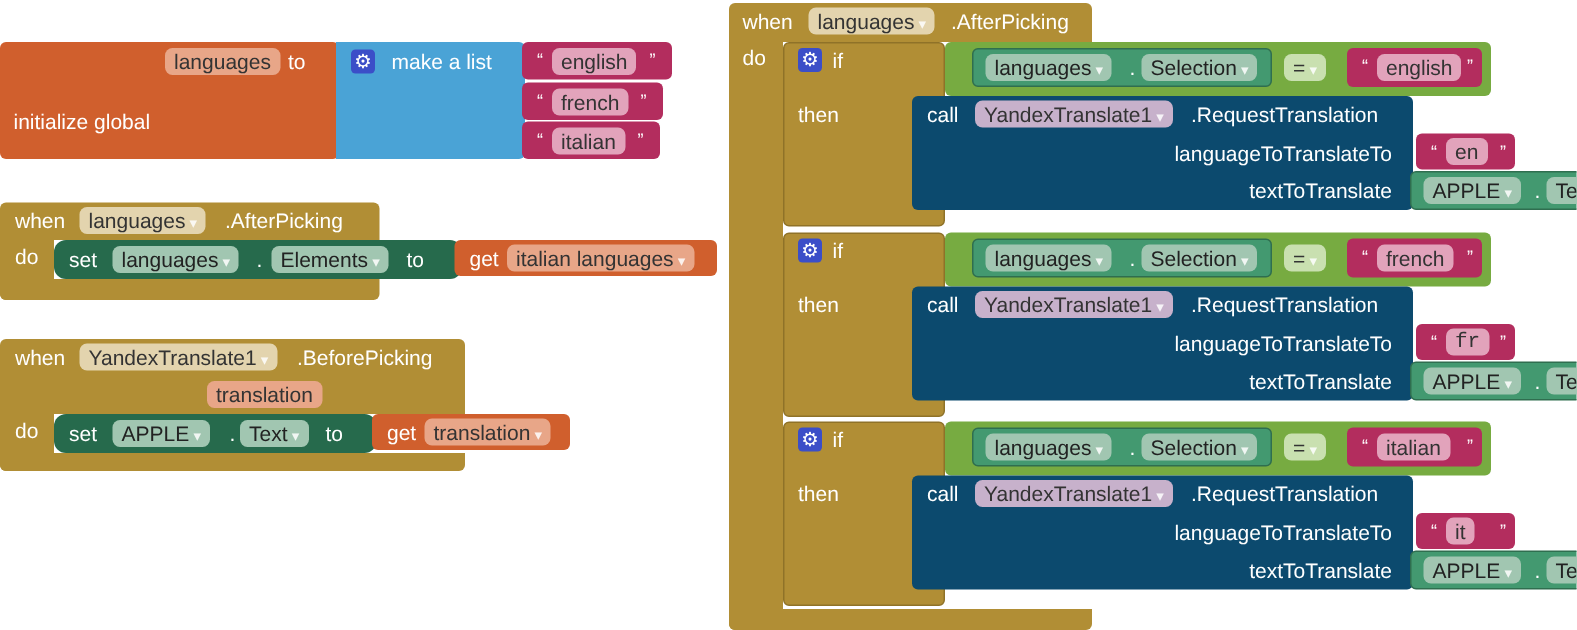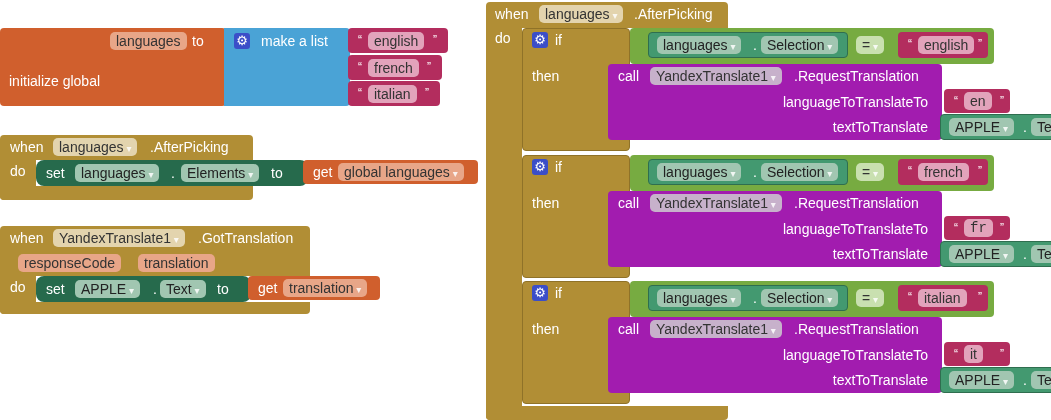--- a/index.html
+++ b/index.html
@@ -12,21 +12,21 @@
   .gear{position:absolute;width:16px;height:16px;border-radius:3px;background:#3b4ec8;color:#fff;font-size:13px;line-height:16px;text-align:center;}
   .q{position:absolute;font-size:12px;color:#fff;line-height:18px;}
   
   .c-var{background:#d05f2d;}
   .c-list{background:#4aa3d6;}
   .c-str{background:#b32d5e;}
   .c-evt{background:#b18e35;padding-left:13px;}
   .c-set{background:#266a4c;}
   .c-comp{background:#439970;}
   .c-logic{background:#77ab41;}
-  .c-call{background:#a21caf;}
+  .c-call{background:#0c4a6e;}
   .f-var{background:#e8a688;color:#333;}
   .f-str{background:#e2a3bb;color:#333;}
   .f-evt{background:#e3d4ae;color:#333;}
   .f-set{background:#a1c6b1;color:#222;}
   .f-logic{background:#c9e0b0;color:#333;}
   .f-call{background:#c7b1cb;color:#333;}
 </style>
 </head>
 <body>
 
@@ -66,28 +66,27 @@
 <div class="blk c-evt" style="left:0;top:186px;width:253px;height:14px;border-radius:0 0 4px 4px;"></div>
 <div class="blk c-set" style="left:36px;top:160px;width:272px;height:26px;border-radius:8px;">
   <span class="lbl" style="left:10px;top:4px;">set</span>
   <span class="fld f-set dd" style="left:39px;top:4px;">languages</span>
   <span class="lbl" style="left:135px;top:4px;">.</span>
   <span class="fld f-set dd" style="left:145px;top:4px;">Elements</span>
   <span class="lbl" style="left:235px;top:4px;">to</span>
 </div>
 <div class="blk c-var" style="left:303px;top:160px;width:175px;height:24px;">
   <span class="lbl" style="left:10px;top:3px;">get</span>
-  <span class="fld f-var dd" style="left:35px;top:3px;">global languages</span>
+  <span class="fld f-var dd" style="left:35px;top:3px;">italian languages</span>
 </div>
 
 <div class="blk c-evt" style="left:0;top:226px;width:310px;height:50px;border-radius:4px 4px 0 0;">
   <span class="lbl" style="left:10px;top:3px;">when</span>
   <span class="fld f-evt dd" style="left:53px;top:3px;">YandexTranslate1</span>
-  <span class="lbl" style="left:198px;top:3px;">.GotTranslation</span>
-  <span class="fld f-var" style="left:18px;top:28px;">responseCode</span>
+  <span class="lbl" style="left:198px;top:3px;">.BeforePicking</span>
   <span class="fld f-var" style="left:138px;top:28px;">translation</span>
 </div>
 <div class="blk c-evt" style="left:0;top:274px;width:36px;height:40px;border-radius:0 0 0 4px;">
   <span class="lbl" style="left:10px;top:4px;">do</span>
 </div>
 <div class="blk c-evt" style="left:0;top:302px;width:310px;height:12px;border-radius:0 0 4px 4px;"></div>
 <div class="blk c-set" style="left:36px;top:276px;width:215px;height:26px;border-radius:8px;">
   <span class="lbl" style="left:10px;top:4px;">set</span>
   <span class="fld f-set dd" style="left:39px;top:4px;">APPLE</span>
   <span class="lbl" style="left:117px;top:4px;">.</span>

